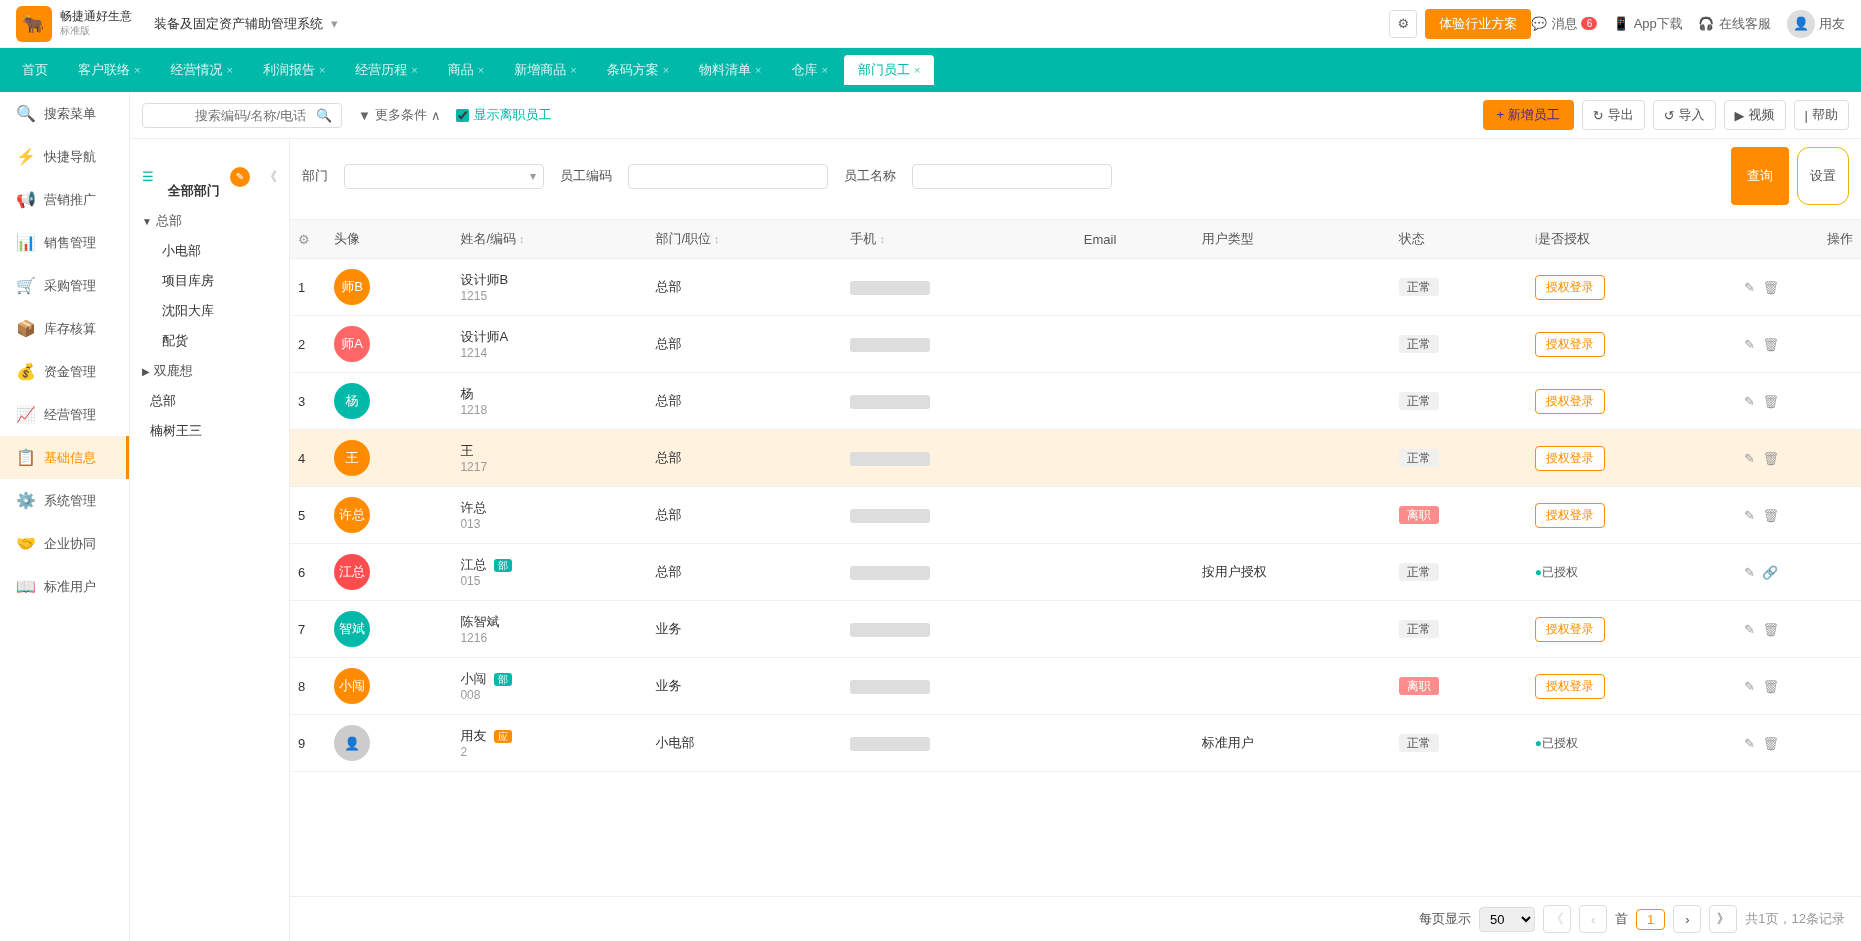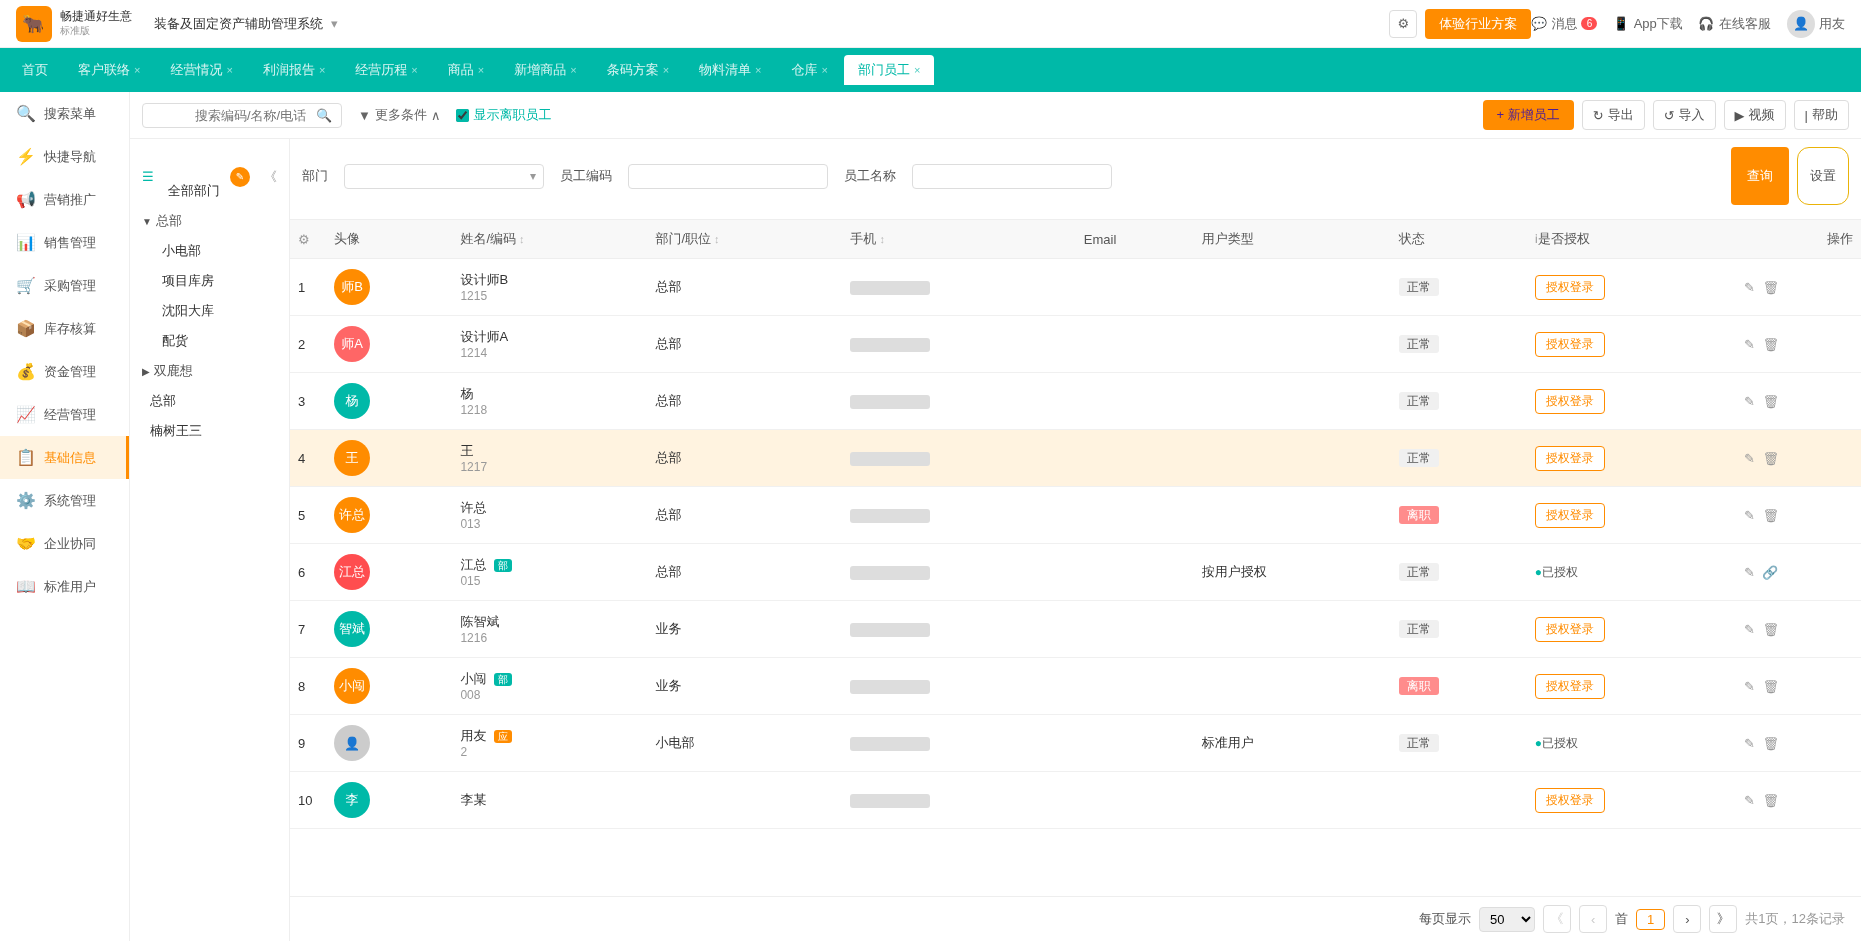--- a/index.html
+++ b/index.html
@@ -243,21 +243,21 @@
           <span>|</span> 帮助
         </button>
       </div>
     </div>
 
     <div class="body-layout">
 
       <div class="dept-tree">
         <div class="dept-tree-header">
           <span style="color:#00b9a8; margin-right:4px;">☰</span>
-          <span style="font-weight:400;margin-top:29px;">全部部门</span>
+          <span style="font-weight:700;margin-top:29px;">全部部门</span>
           <span style="width:20px;height:20px;background:#ff8c00;border-radius:50%;color:white;display:flex;align-items:center;justify-content:center;font-size:10px;">✎</span>
           <span style="color:#999;cursor:pointer;margin-left:4px;">《</span>
         </div>
         <div class="dept-group">
           <span style="font-size:10px;">▼</span>
           <span>总部</span>
         </div>
         <div class="dept-child">
           <div class="dept-item">小电部</div>
           <div class="dept-item">项目库房</div>
@@ -517,42 +517,20 @@
                 <td><span class="status-normal">正常</span></td>
                 <td><span class="auth-granted"><span class="auth-granted-dot">●</span>已授权</span></td>
                 <td>
                   <div class="action-icons">
                     <span class="action-icon">✎</span>
                     <span class="action-icon">🗑</span>
                   </div>
                 </td>
               </tr>
 
-              <tr>
-                <td>10</td>
-                <td>
-                  <div class="avatar-circle" style="background:#00b9a8;">李</div>
-                </td>
-                <td>
-                  <div>李某</div>
-                  <div style="color:#999;font-size:12px;"></div>
-                </td>
-                <td></td>
-                <td><span class="phone-blur"></span></td>
-                <td></td>
-                <td></td>
-                <td></td>
-                <td><button class="auth-btn">授权登录</button></td>
-                <td>
-                  <div class="action-icons">
-                    <span class="action-icon">✎</span>
-                    <span class="action-icon">🗑</span>
-                  </div>
-                </td>
-              </tr>
             </tbody>
           </table>
         </div>
 
         <div class="pagination">
           <span class="page-label">每页显示</span>
           <select class="page-select">
             <option>50</option>
             <option>100</option>
           </select>

